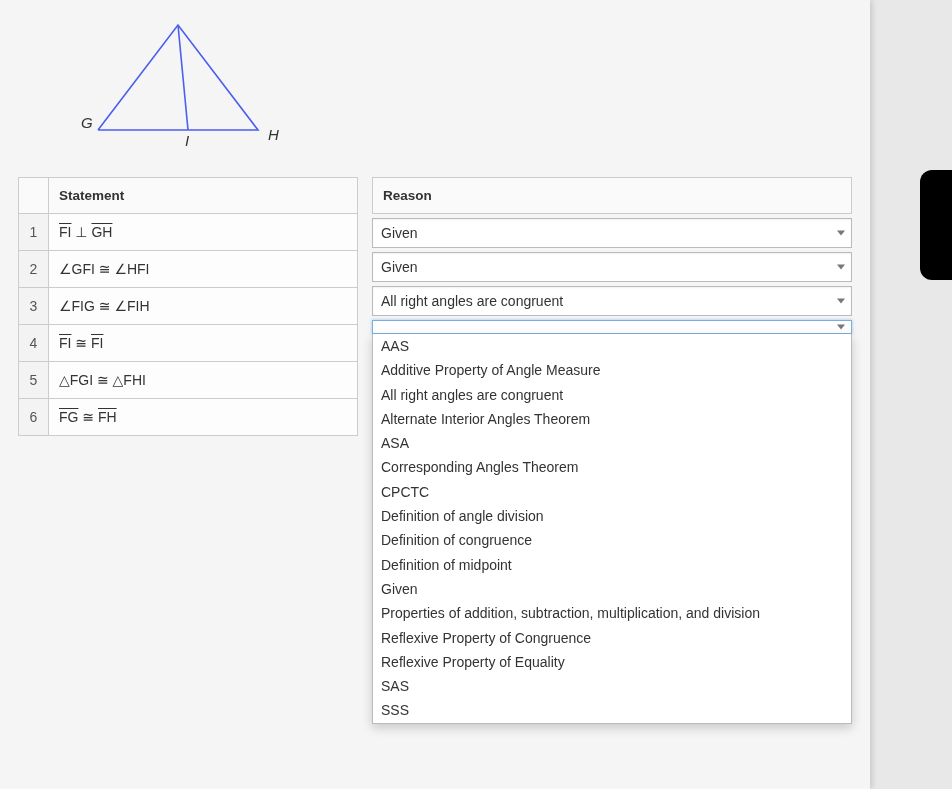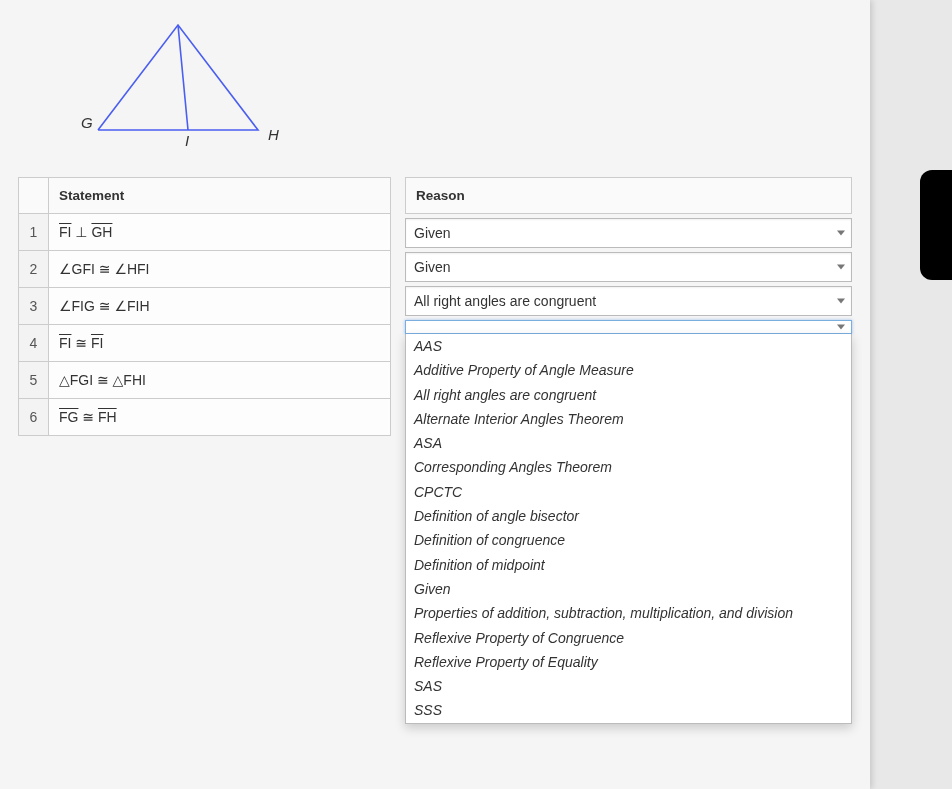--- a/index.html
+++ b/index.html
@@ -31,21 +31,21 @@
   }
   .diagram {
     margin: 0 0 14px 40px;
   }
   .layout {
     display: flex;
     align-items: flex-start;
     gap: 14px;
   }
   .stmt-col {
-    width: 373px;
+    width: 340px;
   }
   .reason-col {
     flex: 1;
   }
   table.proof {
     border-collapse: collapse;
     width: 100%;
   }
   table.proof th {
     text-align: left;
@@ -105,21 +105,20 @@
     border: 1px solid #bbb;
     border-top: none;
     box-shadow: 0 4px 10px rgba(0,0,0,0.18);
     font-size: 14px;
     color: #333;
   }
   .dropdown .opt {
     padding: 2px 8px;
     line-height: 1.45;
     white-space: nowrap;
-    font-style: italic;
   }
   .overline {
     text-decoration: overline;
   }
 </style>
 </head>
 <body>
 
 <div class="page">
 
@@ -191,21 +190,21 @@
       </div>
 
       <div class="dropdown" id="dropdown-list">
           <div class="opt">AAS</div>
           <div class="opt">Additive Property of Angle Measure</div>
           <div class="opt">All right angles are congruent</div>
           <div class="opt">Alternate Interior Angles Theorem</div>
           <div class="opt">ASA</div>
           <div class="opt">Corresponding Angles Theorem</div>
           <div class="opt">CPCTC</div>
-          <div class="opt">Definition of angle bisector</div>
+          <div class="opt">Definition of angle division</div>
           <div class="opt">Definition of congruence</div>
           <div class="opt">Definition of midpoint</div>
           <div class="opt">Given</div>
           <div class="opt">Properties of addition, subtraction, multiplication, and division</div>
           <div class="opt">Reflexive Property of Congruence</div>
           <div class="opt">Reflexive Property of Equality</div>
           <div class="opt">SAS</div>
           <div class="opt">SSS</div>
         </div>
     </div>

